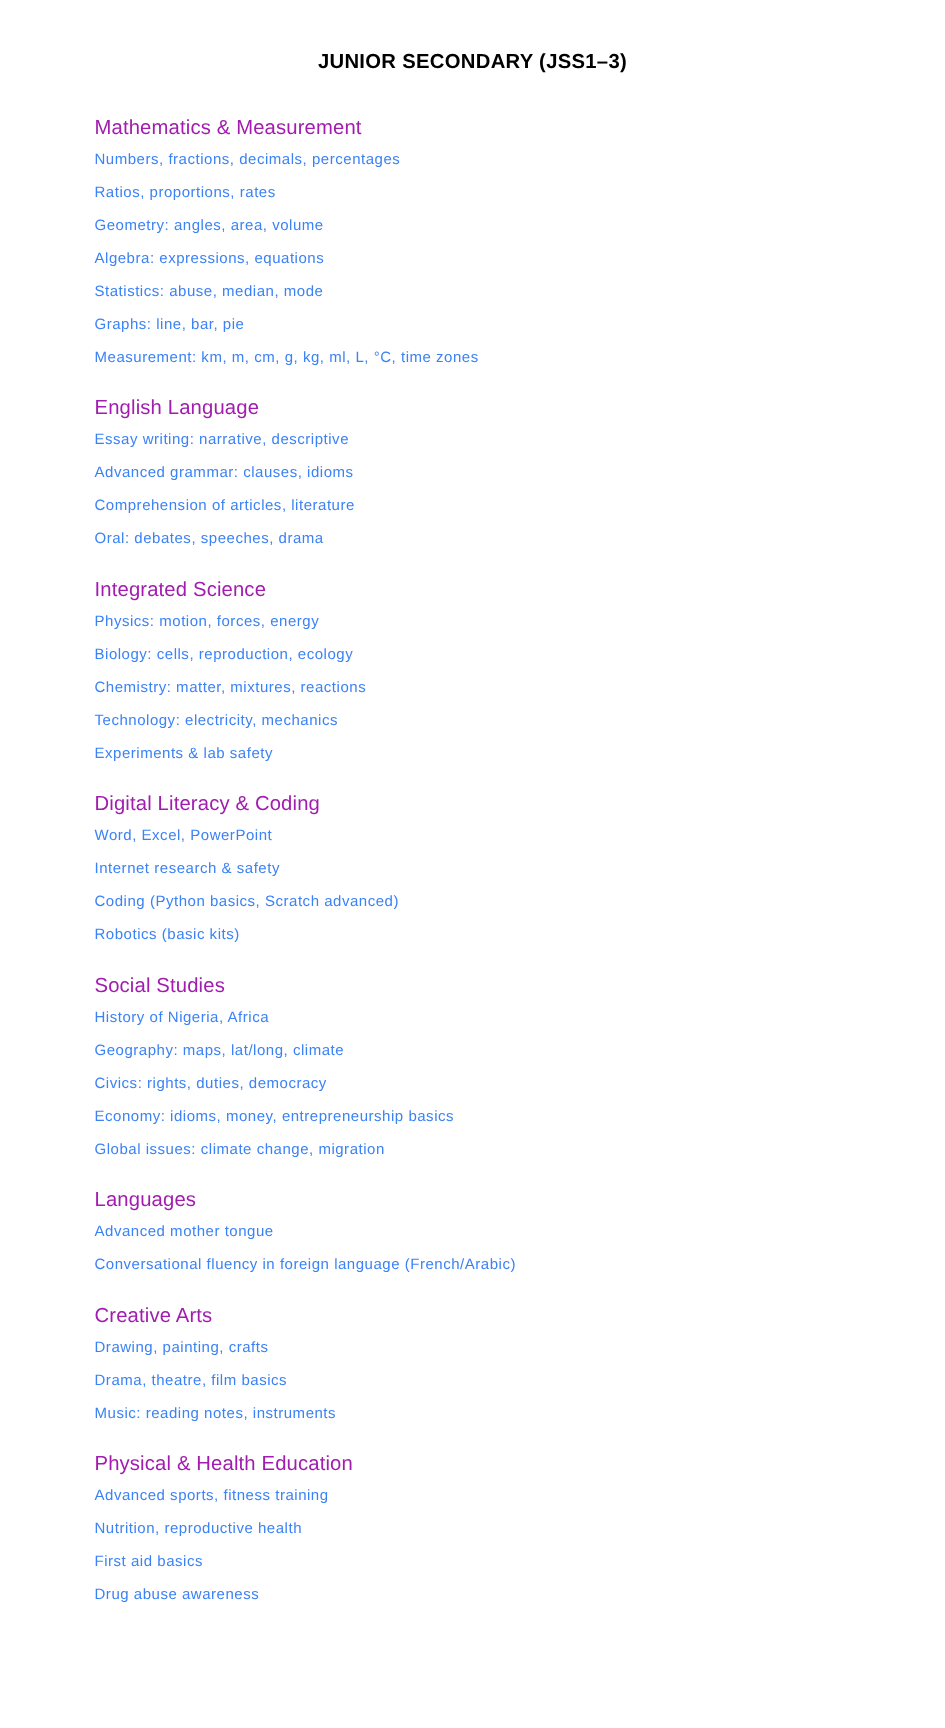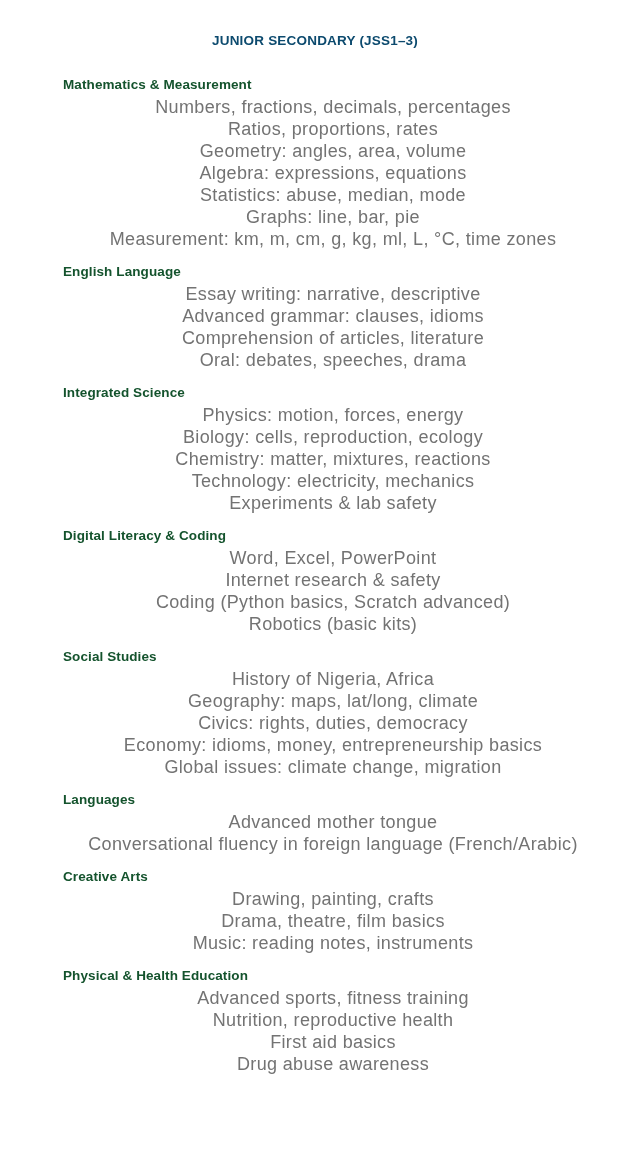--- a/index.html
+++ b/index.html
@@ -5,31 +5,31 @@
   html, body { margin: 0; padding: 0; }
   body {
     width: 630px; height: 1152px; background: #ffffff;
     position: relative; overflow: hidden;
     font-family: "Liberation Sans", "DejaVu Sans", sans-serif;
     color: #333333;
   }
   .title {
     position: absolute; top: 33px; left: 0; width: 630px;
     text-align: center; font-size: 13.5px; font-weight: bold;
-    color: #0c4a6e; letter-spacing: 0.2px;
+    color: #000000; letter-spacing: 0.2px;
   }
   .content { position: absolute; left: 63px; top: 76px; width: 540px; }
   .section { margin-bottom: 11px; }
   .section-title {
-    font-size: 13.5px; font-weight: bold; color: #14532d;
+    font-size: 13.5px; font-weight: normal; color: #a21caf;
     height: 22px; line-height: 18px; letter-spacing: 0.1px;
   }
   .item {
-    font-size: 18px; color: #737373; height: 22px; line-height: 18px;
-    letter-spacing: 0.35px; white-space: nowrap; text-align: center;
+    font-size: 10px; color: #3b82f6; height: 22px; line-height: 18px;
+    letter-spacing: 0.35px; white-space: nowrap;
   }
 </style>
 </head>
 <body>
 
 <div class="title">JUNIOR SECONDARY (JSS1–3)</div>
 
 <div class="content">
 
   <div class="section">

